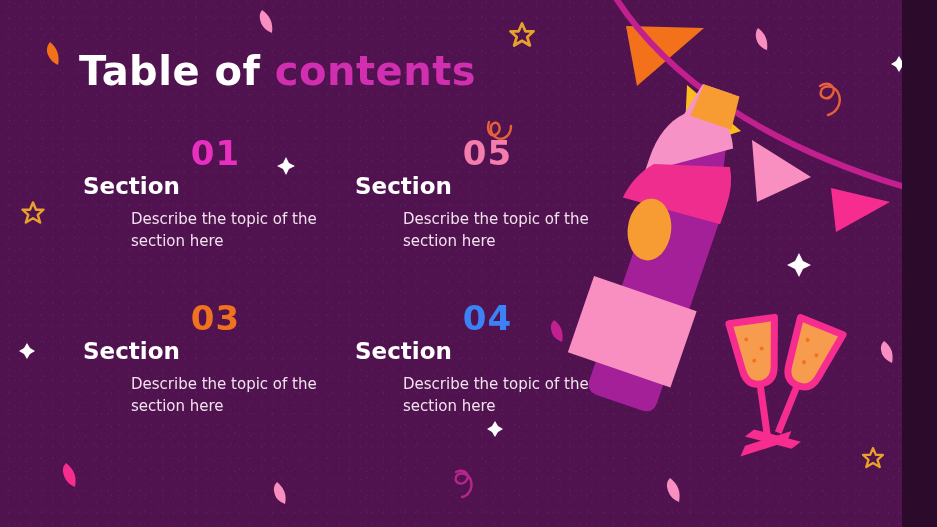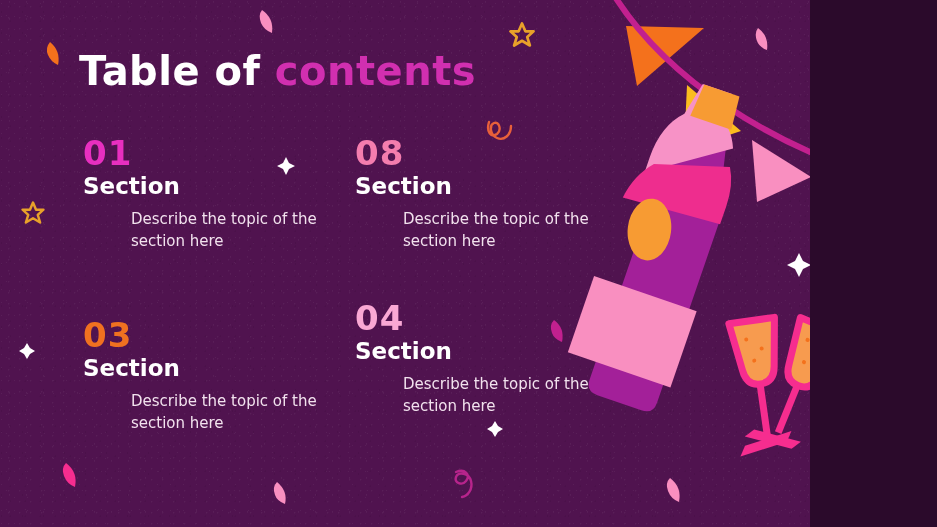--- a/index.html
+++ b/index.html
@@ -2,21 +2,21 @@
 <html><head>
 <meta charset="utf-8">
 <style>
   * { margin:0; padding:0; box-sizing:border-box; }
   html,body { background:#2b0a2b; }
   body {
     font-family:"DejaVu Sans", sans-serif;
   }
   #slide {
     position:relative;
-    width:810px; height:527px;
+    width:902px; height:527px;
     overflow:hidden;
     background:#50134F;
   }
   
   #noise {
     position:absolute; inset:0;
     opacity:.05;
     background-image:
       radial-gradient(circle at 13% 27%, #fff 0.6px, transparent 0.8px),
       radial-gradient(circle at 57% 11%, #fff 0.6px, transparent 0.8px),
@@ -39,40 +39,41 @@
   }
   .title .w { color:#FFFFFF; }
   .title .p { color:#D12FB0; }
 
   .item { position:absolute; width:265px; }
   .item .num {
     font-family:"DejaVu Sans", sans-serif;
     font-size:34px; font-weight:bold;
     letter-spacing:1px;
     line-height:1;
+    text-align:center;
   }
   .item .head {
     font-family:"DejaVu Sans", sans-serif;
     font-size:23px; font-weight:bold;
     color:#FFFFFF;
     margin-top:5px;
     line-height:1;
   }
   .item .desc {
     font-family:"DejaVu Sans", sans-serif;
     font-size:15px;
     color:#F2E2EE;
     margin-top:11px;
     line-height:1.45;
     max-width:200px;
     margin-left:48px;
   }
   #it0 { left:83px; top:136px; }
   #it1 { left:355px; top:136px; }
-  #it2 { left:83px; top:318px; }
+  #it2 { left:83px; top:301px; }
   #it3 { left:355px; top:301px; }
 </style>
 </head>
 <body>
 
 <div id="slide" style="background: rgb(80, 19, 79);">
 
   <div id="noise"></div>
 
   <svg id="deco" viewBox="0 0 937 527" width="937" height="527">
@@ -164,30 +165,30 @@
     <span class="w">Table of </span><span class="p">contents</span>
   </div>
 
   <div class="item" id="it0">
     <div class="num" style="color: rgb(232, 47, 192);">01</div>
     <div class="head">Section</div>
     <div class="desc">Describe the topic of the section here</div>
   </div>
 
   <div class="item" id="it1">
-    <div class="num" style="color: rgb(244, 125, 174);">08</div>
+    <div class="num" style="color: rgb(244, 125, 174);">05</div>
     <div class="head">Section</div>
     <div class="desc">Describe the topic of the section here</div>
   </div>
 
   <div class="item" id="it2">
     <div class="num" style="color: rgb(240, 113, 32);">03</div>
     <div class="head">Section</div>
     <div class="desc">Describe the topic of the section here</div>
   </div>
 
   <div class="item" id="it3">
-    <div class="num" style="color: #f9a8d4;">04</div>
+    <div class="num" style="color: #3b82f6;">04</div>
     <div class="head">Section</div>
     <div class="desc">Describe the topic of the section here</div>
   </div>
 
 </div>
 
 </body></html>

